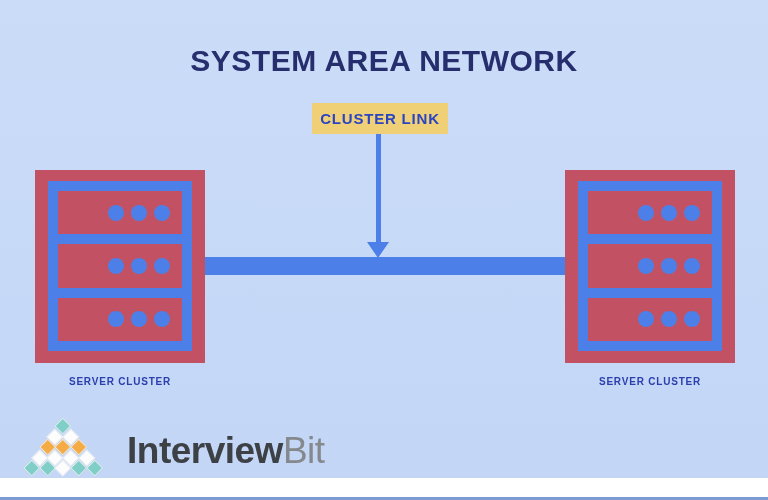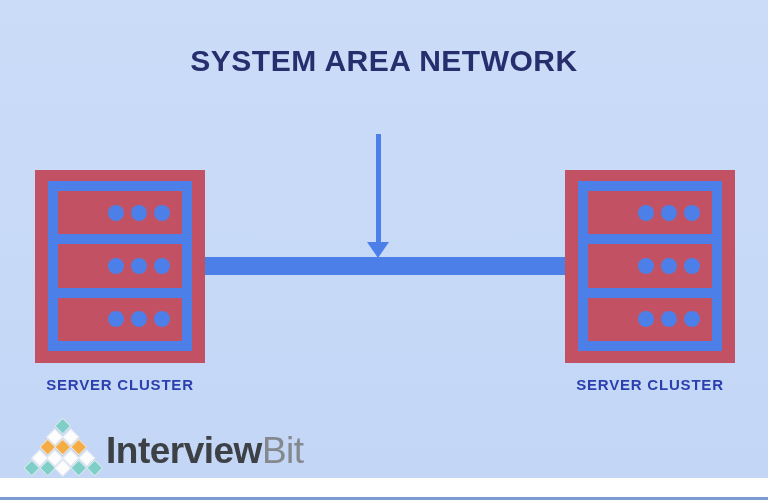--- a/index.html
+++ b/index.html
@@ -24,41 +24,44 @@
   .server.left{left:35px;}
   .server.right{left:565px;}
   .server-frame{position:absolute;left:13px;top:11px;width:144px;height:170px;
          background:#4c80e8;box-sizing:border-box;padding:10px;
          display:flex;flex-direction:column;gap:10px;}
   .server-row{flex:1;background:#c25263;display:flex;align-items:center;
          justify-content:flex-end;gap:7px;padding-right:12px;}
   .dot{width:16px;height:16px;border-radius:50%;background:#4c80e8;}
 
   .server-label{position:absolute;top:376px;width:170px;text-align:center;
-         font-size:15px;font-weight:bold;letter-spacing:.8px;color:#2b3fae;}
+         font-size:10px;font-weight:bold;letter-spacing:.8px;color:#2b3fae;}
   .server-label.left{left:35px;}
   .server-label.right{left:565px;}
 
   .logo{position:absolute;left:24px;top:418px;height:62px;display:flex;align-items:flex-end;}
   .pyramid{position:relative;width:78px;height:62px;}
   .diamond{position:absolute;width:11.5px;height:11.5px;transform:rotate(45deg);
          border:1px solid #e6eaf1;box-sizing:border-box;}
-  .logo-text{margin-left:4px;font-size:37px;line-height:58px;letter-spacing:-.5px;white-space:nowrap;}
+  .logo-text{margin-left:25px;font-size:37px;line-height:58px;letter-spacing:-.5px;white-space:nowrap;}
   .logo-text .primary{font-weight:bold;color:#3d4045;}
   .logo-text .secondary{font-weight:normal;color:#85898d;}
 
   .bottom-strip{position:absolute;left:0;top:497px;width:768px;height:3px;background:#7d9bd3;}
 </style>
 </head>
 <body>
 
 <div class="stage">
 
   <div class="title">SYSTEM AREA NETWORK</div>
 
+  <div class="cluster-link-box">
+    <span>CLUSTER LINK</span>
+  </div>
   <div class="arrow-stem"></div>
   <div class="arrow-head"></div>
 
   <div class="connector-bar"></div>
 
   <div class="server left">
     <div class="server-frame">
         <div class="server-row" style="background: rgb(194, 82, 99);">
           <div class="dot" style="background: rgb(76, 128, 232);"></div>
           <div class="dot" style="background: rgb(76, 128, 232);"></div>

